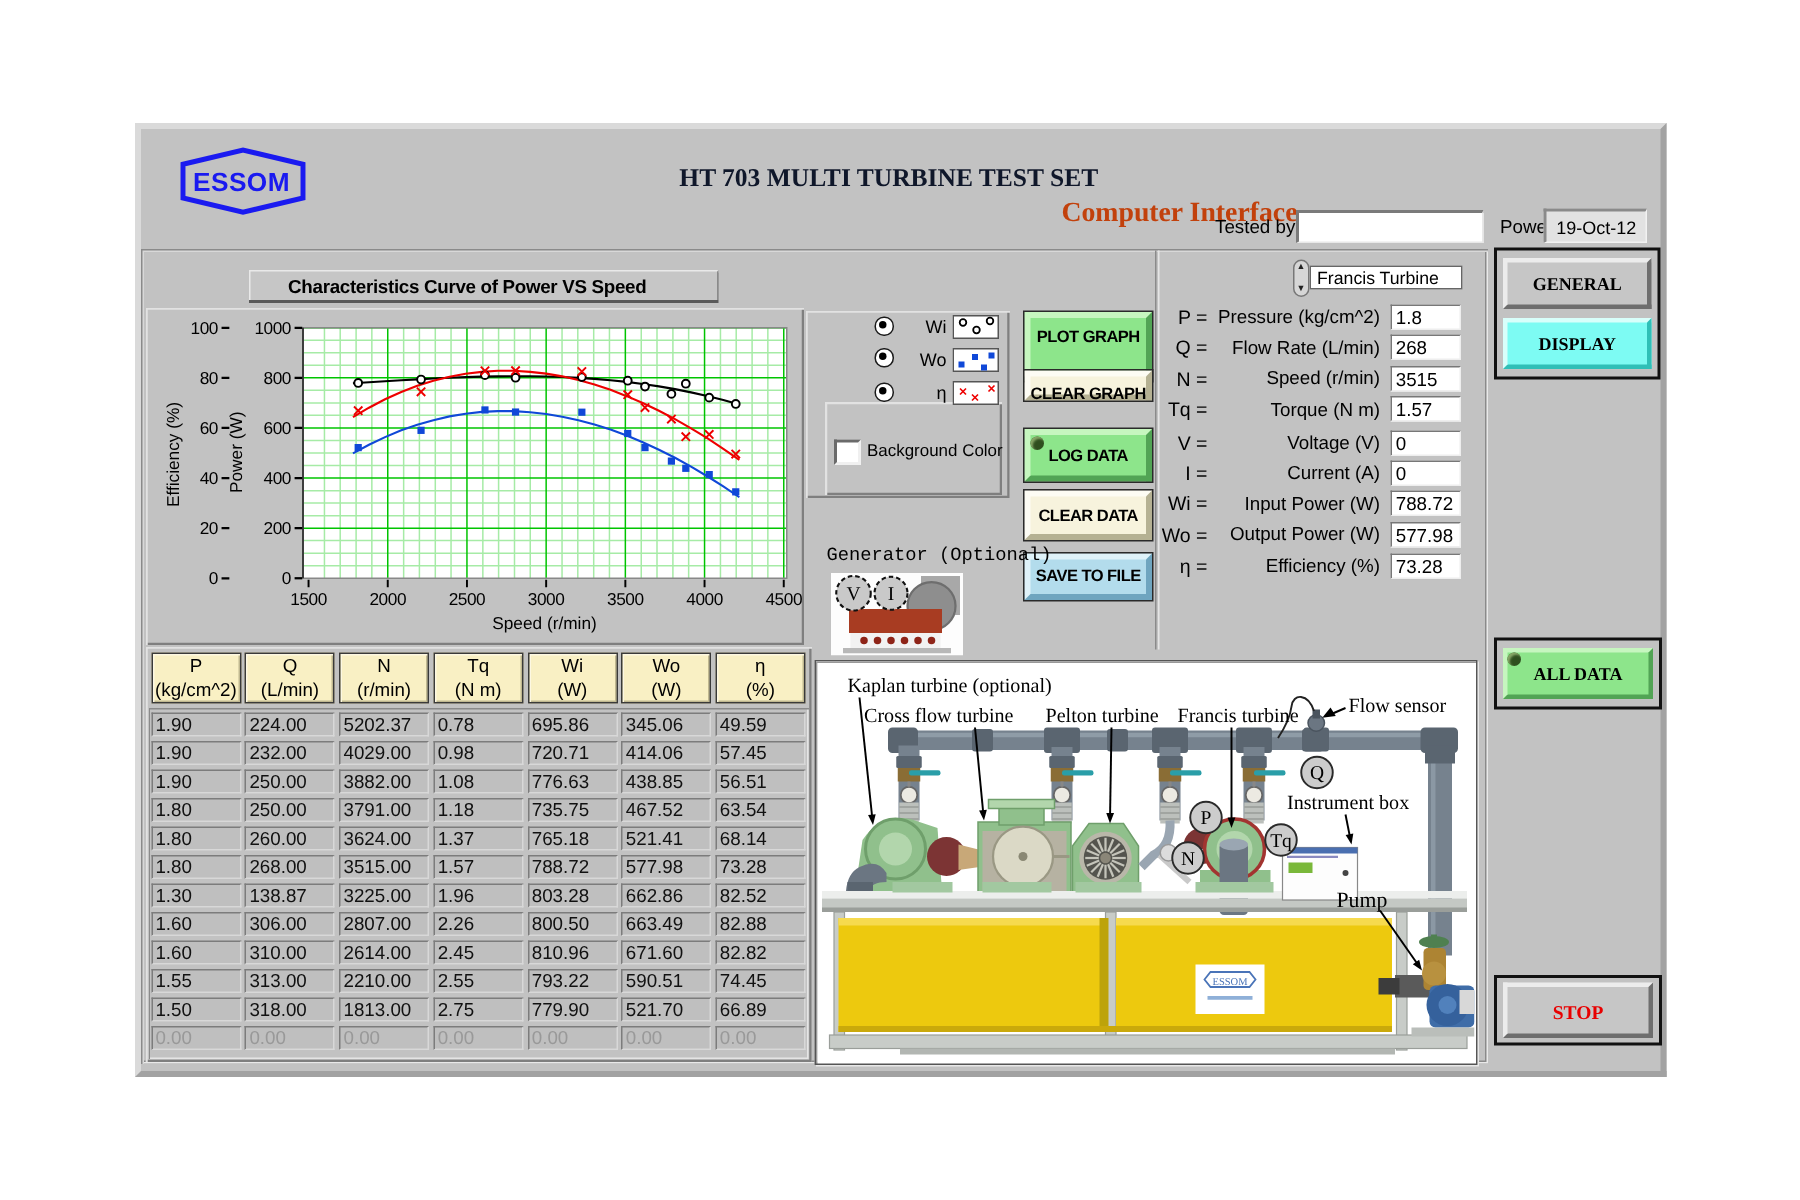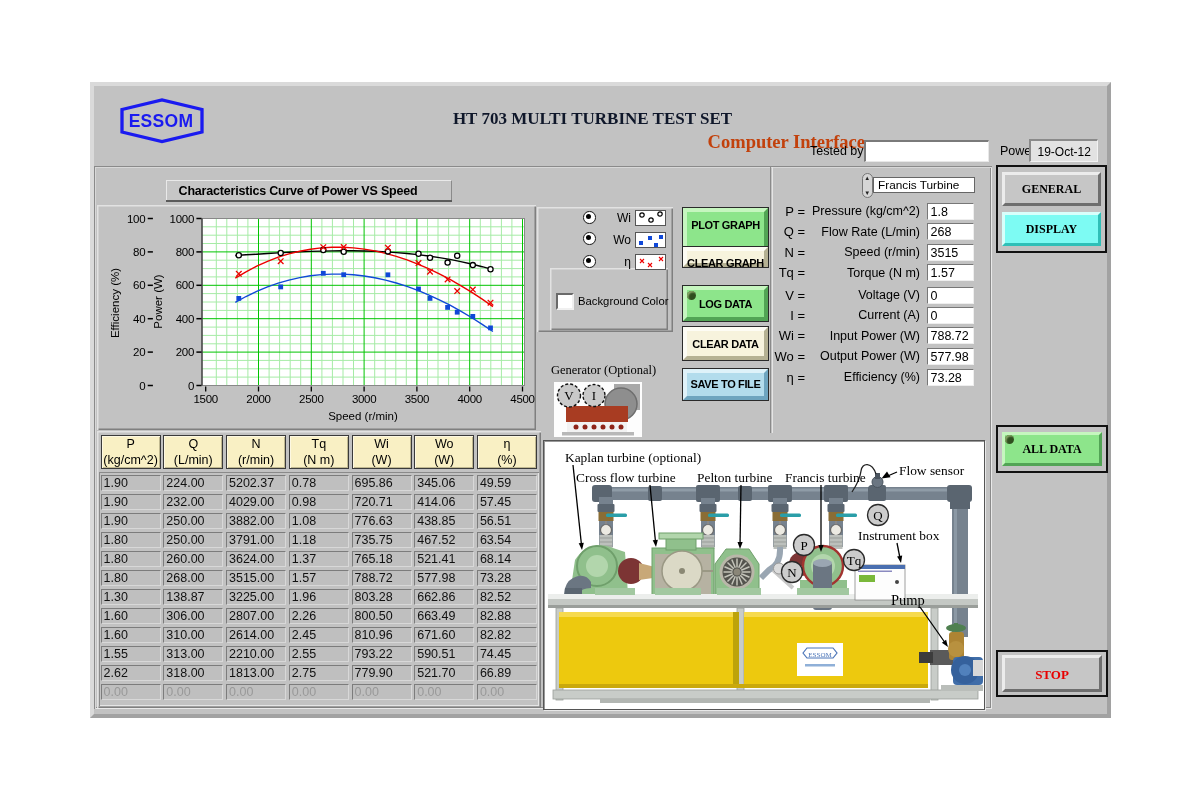--- a/index.html
+++ b/index.html
@@ -15,21 +15,21 @@
 #title1 { position:absolute; left:320px; top:109px; width:545px; text-align:center; font-family:"Liberation Serif",serif;
   font-weight:bold; font-size:17px; color:#0f172a; }
 #title2 { position:absolute; left:320px; top:131.5px; width:545px; text-align:right; font-family:"Liberation Serif",serif;
   font-weight:bold; font-size:18.5px; color:#c2410c; }
 #testedby { position:absolute; left:810px; top:144px; font-size:12.5px; color:#000; }
 #testedbox { position:absolute; left:864px; top:140px; width:125px; height:22px; background:#fff;
   border-top:2px solid #7a7a7a; border-left:2px solid #7a7a7a; border-bottom:1px solid #e8e8e8; border-right:1px solid #e8e8e8; }
 #datelab { position:absolute; left:1000px; top:144px; font-size:12.5px; }
 #datebox { position:absolute; left:1028.5px; top:138.5px; width:69px; height:23px; background:#e2e2e2; font-size:12px;
   padding:4px 0 0 7px; border-top:2px solid #8a8a8a; border-left:2px solid #8a8a8a; border-bottom:1px solid #f2f2f2; border-right:1px solid #f2f2f2; }
-#charhead { position:absolute; left:166px; top:180px; width:286px; height:20px; background:#c6c6c6; text-align:center;
+#charhead { position:absolute; left:166px; top:180px; width:313px; height:20px; background:#c6c6c6; text-align:center;
   font-weight:bold; font-size:12.5px; letter-spacing:-0.2px; padding:2.5px 22px 0 0;
   border-top:1px solid #e9e9e9; border-left:1px solid #e9e9e9; border-right:1px solid #8a8a8a;
   box-shadow: 0 2px 0 #5a5a5a; }
 #graphpanel { position:absolute; left:97px; top:205px; width:439px; height:225px; background:#c2c2c2;
   box-shadow: inset 1.5px 1.5px 0 #e2e2e2, inset -1.5px -1.5px 0 #7f7f7f; }
 #legendpanel { position:absolute; left:537px; top:207px; width:136px; height:125px; background:#c2c2c2;
   box-shadow: inset 1.5px 1.5px 0 #e2e2e2, inset -1.5px -1.5px 0 #7f7f7f; }
 #bgcolorpanel { position:absolute; left:550px; top:268px; width:118px; height:62px; background:#c2c2c2;
   box-shadow: inset 1.5px 1.5px 0 #e2e2e2, inset -1.5px -1.5px 0 #7f7f7f; }
 .radio { position:absolute; width:12.5px; height:12.5px; border-radius:50%; background:#fff; border:1.6px solid #1a1a1a; }
@@ -38,21 +38,21 @@
 #checkbox { position:absolute; left:556px; top:293px; width:18px; height:17px; background:#fff;
   border-top:2px solid #6a6a6a; border-left:2px solid #6a6a6a; border-bottom:2px solid #f0f0f0; border-right:2px solid #f0f0f0; }
 #bgcolorlab { position:absolute; left:578px; top:295px; font-size:11.3px; }
 .btn3d { position:absolute; width:85px; text-align:center; font-weight:bold; font-size:11px; letter-spacing:-0.35px;
   white-space:nowrap; color:#000; border-style:solid; border-width:4px; outline:1px solid #2a2a2a; }
 .bgreen { background:#8de58b; border-color:#c6f6bf #52a455 #52a455 #c6f6bf; }
 .bcream { background:#f7f3dd; border-color:#fdfcf4 #b5b193 #b5b193 #fdfcf4; }
 .bblue  { background:#b3dcec; border-color:#dff2f9 #6fa5bf #6fa5bf #dff2f9; }
 .led { position:absolute; width:9px; height:9px; border-radius:50%; background:#2f4f1f;
   box-shadow: inset 1.5px 1.5px 1.5px #88a868; }
-#genlab { position:absolute; left:551px; top:363px; font-family:Liberation Serif, serif; font-size:12.5px; }
+#genlab { position:absolute; left:551px; top:363px; font-family:Liberation Mono, monospace; font-size:12.5px; }
 .psym { position:absolute; left:769px; width:36px; text-align:right; font-size:13px; }
 .plab { position:absolute; left:790px; width:130px; text-align:right; font-size:12.5px; white-space:nowrap; }
 .pval { position:absolute; left:926.5px; width:47px; height:17px; background:#fff; font-size:12.5px; padding:1px 0 0 3px;
   border-top:1.5px solid #777; border-left:1.5px solid #777; border-bottom:1px solid #eee; border-right:1px solid #eee; }
 #turbsel { position:absolute; left:873px; top:177px; width:102px; height:15.5px; background:#fff; font-size:11.8px; padding:0 0 0 4px;
   border:1px solid #666; }
 #spinner { position:absolute; left:861.5px; top:173px; width:11.5px; height:24.5px; background:#d6d6d6; border-radius:5.5px;
   border:1px solid #777; }
 #spinner span { position:absolute; left:1.8px; font-size:6px; color:#222; }
 .th { position:absolute; width:60px; height:34px; background:#f9f0c4; border:1px solid #3a3a3a;
@@ -393,21 +393,21 @@
 <div class="td" style="left:351.5px;top:627.1px">810.96</div>
 <div class="td" style="left:414.2px;top:627.1px">671.60</div>
 <div class="td" style="left:476.9px;top:627.1px">82.82</div>
 <div class="td" style="left:100.6px;top:646.1px">1.55</div>
 <div class="td" style="left:163.3px;top:646.1px">313.00</div>
 <div class="td" style="left:226.0px;top:646.1px">2210.00</div>
 <div class="td" style="left:288.8px;top:646.1px">2.55</div>
 <div class="td" style="left:351.5px;top:646.1px">793.22</div>
 <div class="td" style="left:414.2px;top:646.1px">590.51</div>
 <div class="td" style="left:476.9px;top:646.1px">74.45</div>
-<div class="td" style="left:100.6px;top:665.2px">2.62</div>
+<div class="td" style="left:100.6px;top:665.2px">1.50</div>
 <div class="td" style="left:163.3px;top:665.2px">318.00</div>
 <div class="td" style="left:226.0px;top:665.2px">1813.00</div>
 <div class="td" style="left:288.8px;top:665.2px">2.75</div>
 <div class="td" style="left:351.5px;top:665.2px">779.90</div>
 <div class="td" style="left:414.2px;top:665.2px">521.70</div>
 <div class="td" style="left:476.9px;top:665.2px">66.89</div>
 <div class="tdlast" style="left:100.6px;top:684.2px">0.00</div>
 <div class="tdlast" style="left:163.3px;top:684.2px">0.00</div>
 <div class="tdlast" style="left:226.0px;top:684.2px">0.00</div>
 <div class="tdlast" style="left:288.8px;top:684.2px">0.00</div>

